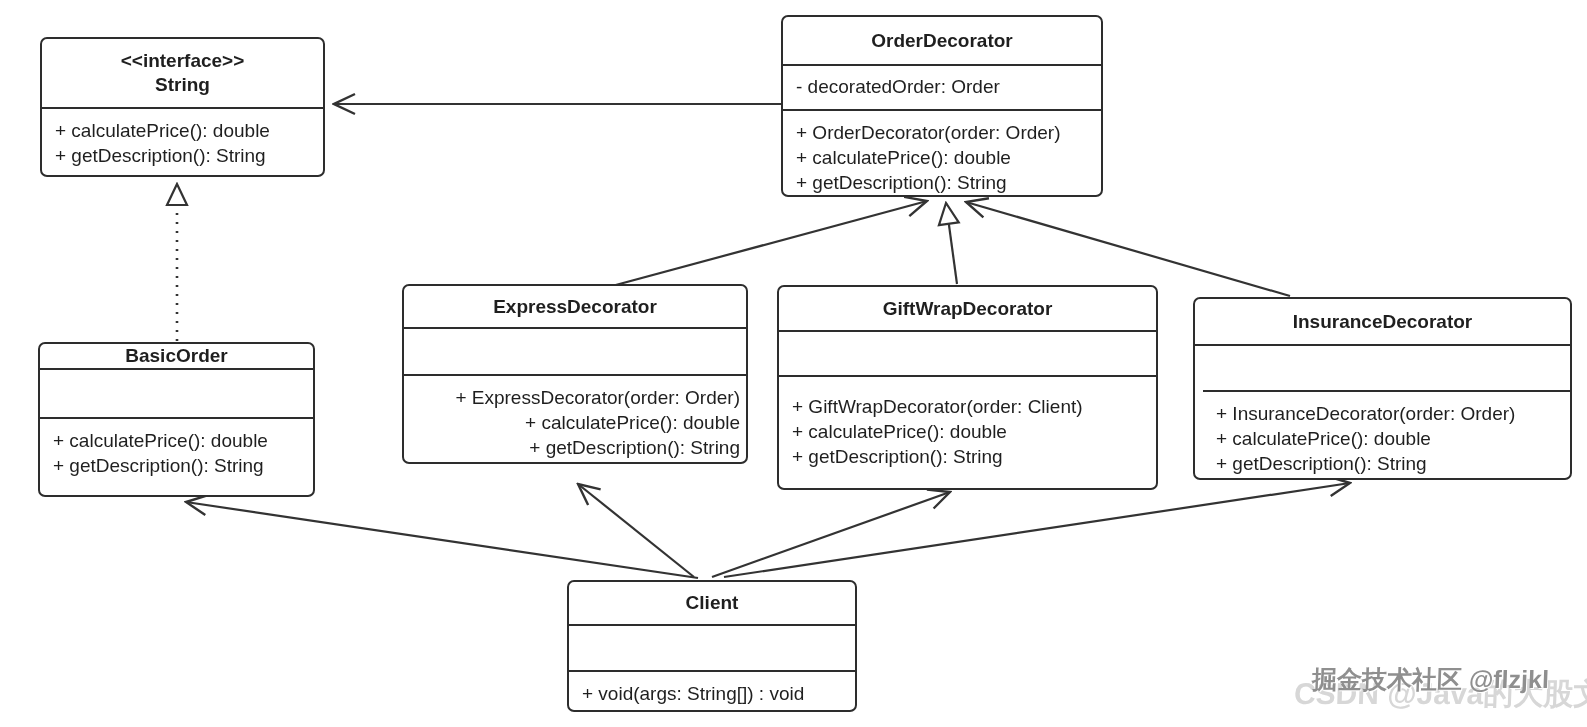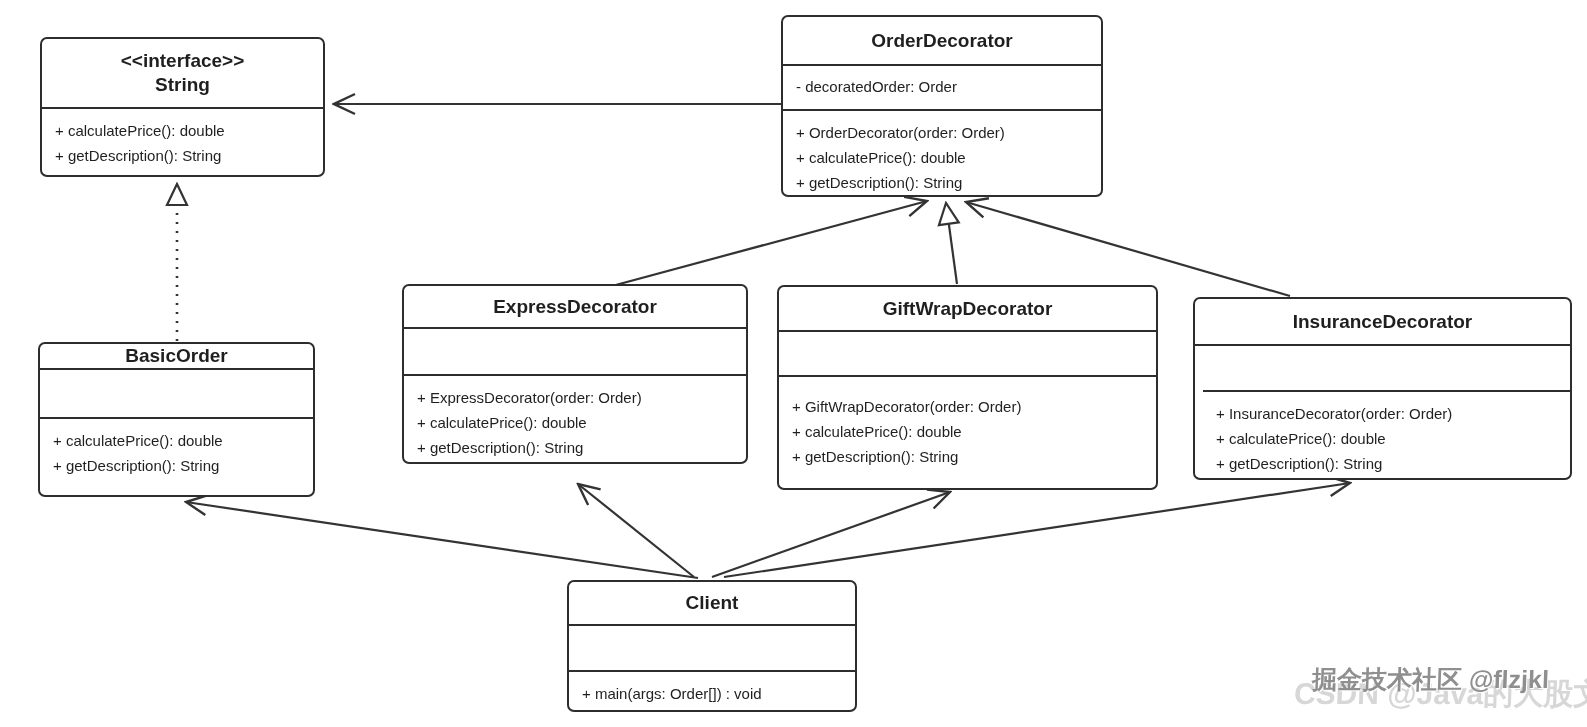--- a/index.html
+++ b/index.html
@@ -11,21 +11,21 @@
   .uml-box{
     position:absolute;background:#ffffff;border:2px solid #2d2d2d;border-radius:7px;
     box-sizing:border-box;display:flex;flex-direction:column;z-index:2;
   }
   .comp{box-sizing:border-box;border-top:2px solid #2d2d2d;}
   .comp:first-child{border-top:none;}
   .comp.title{
     display:flex;flex-direction:column;justify-content:center;align-items:center;
     font-weight:bold;font-size:19px;line-height:24px;
   }
-  .comp.members{padding:9px 6px 0 13px;font-size:15px;line-height:25px;}
+  .comp.members{padding:9px 6px 0 13px;font-size:19px;line-height:25px;}
   .member{white-space:nowrap;}
   .wm{position:absolute;font-weight:bold;white-space:nowrap;z-index:3;transform:skewX(-2deg);}
   .wm-dark{left:1312px;top:663px;font-size:25px;color:#8f8f8f;text-shadow:1px 1px 0 #ffffff;z-index:4;}
   .wm-light{left:1294px;top:674px;font-size:30px;color:#d7d7d7;text-shadow:1px 1px 0 #ffffff;}
 </style>
 </head>
 <body>
 
 <div class="stage">
 
@@ -92,34 +92,34 @@
       <div class="member">+ calculatePrice(): double</div>
       <div class="member">+ getDescription(): String</div>
     </div>
   </div>
 
   <div class="uml-box" style="left:402px;top:284px;width:346px;height:180px;">
     <div class="comp title" style="height:41px;">
       <div>ExpressDecorator</div>
     </div>
     <div class="comp members" style="height:47px;"></div>
-    <div class="comp members" style="flex:1;">
+    <div class="comp members" style="flex:1;text-align:right;">
       <div class="member">+ ExpressDecorator(order: Order)</div>
       <div class="member">+ calculatePrice(): double</div>
       <div class="member">+ getDescription(): String</div>
     </div>
   </div>
 
   <div class="uml-box" style="left:777px;top:285px;width:381px;height:205px;justify-content:flex-end;">
     <div class="comp title" style="height:43px;">
       <div>GiftWrapDecorator</div>
     </div>
     <div class="comp members" style="height:45px;"></div>
     <div class="comp members" style="flex:1;padding-top:17px;">
-      <div class="member">+ GiftWrapDecorator(order: Order)</div>
+      <div class="member">+ GiftWrapDecorator(order: Client)</div>
       <div class="member">+ calculatePrice(): double</div>
       <div class="member">+ getDescription(): String</div>
     </div>
   </div>
 
   <div class="uml-box" style="left:1193px;top:297px;width:379px;height:183px;">
     <div class="comp title" style="height:45px;">
       <div>InsuranceDecorator</div>
     </div>
     <div class="comp members" style="height:46px;"></div>
@@ -129,20 +129,20 @@
       <div class="member">+ getDescription(): String</div>
     </div>
   </div>
 
   <div class="uml-box" style="left:567px;top:580px;width:290px;height:132px;justify-content:center;">
     <div class="comp title" style="height:42px;">
       <div>Client</div>
     </div>
     <div class="comp members" style="height:46px;"></div>
     <div class="comp members" style="flex:1;">
-      <div class="member">+ main(args: Order[]) : void</div>
+      <div class="member">+ void(args: String[]) : void</div>
     </div>
   </div>
 
   <div class="wm wm-light">CSDN @Java的大股文</div>
   <div class="wm wm-dark">掘金技术社区 @flzjkl</div>
 
 </div>
 
 </body></html>

